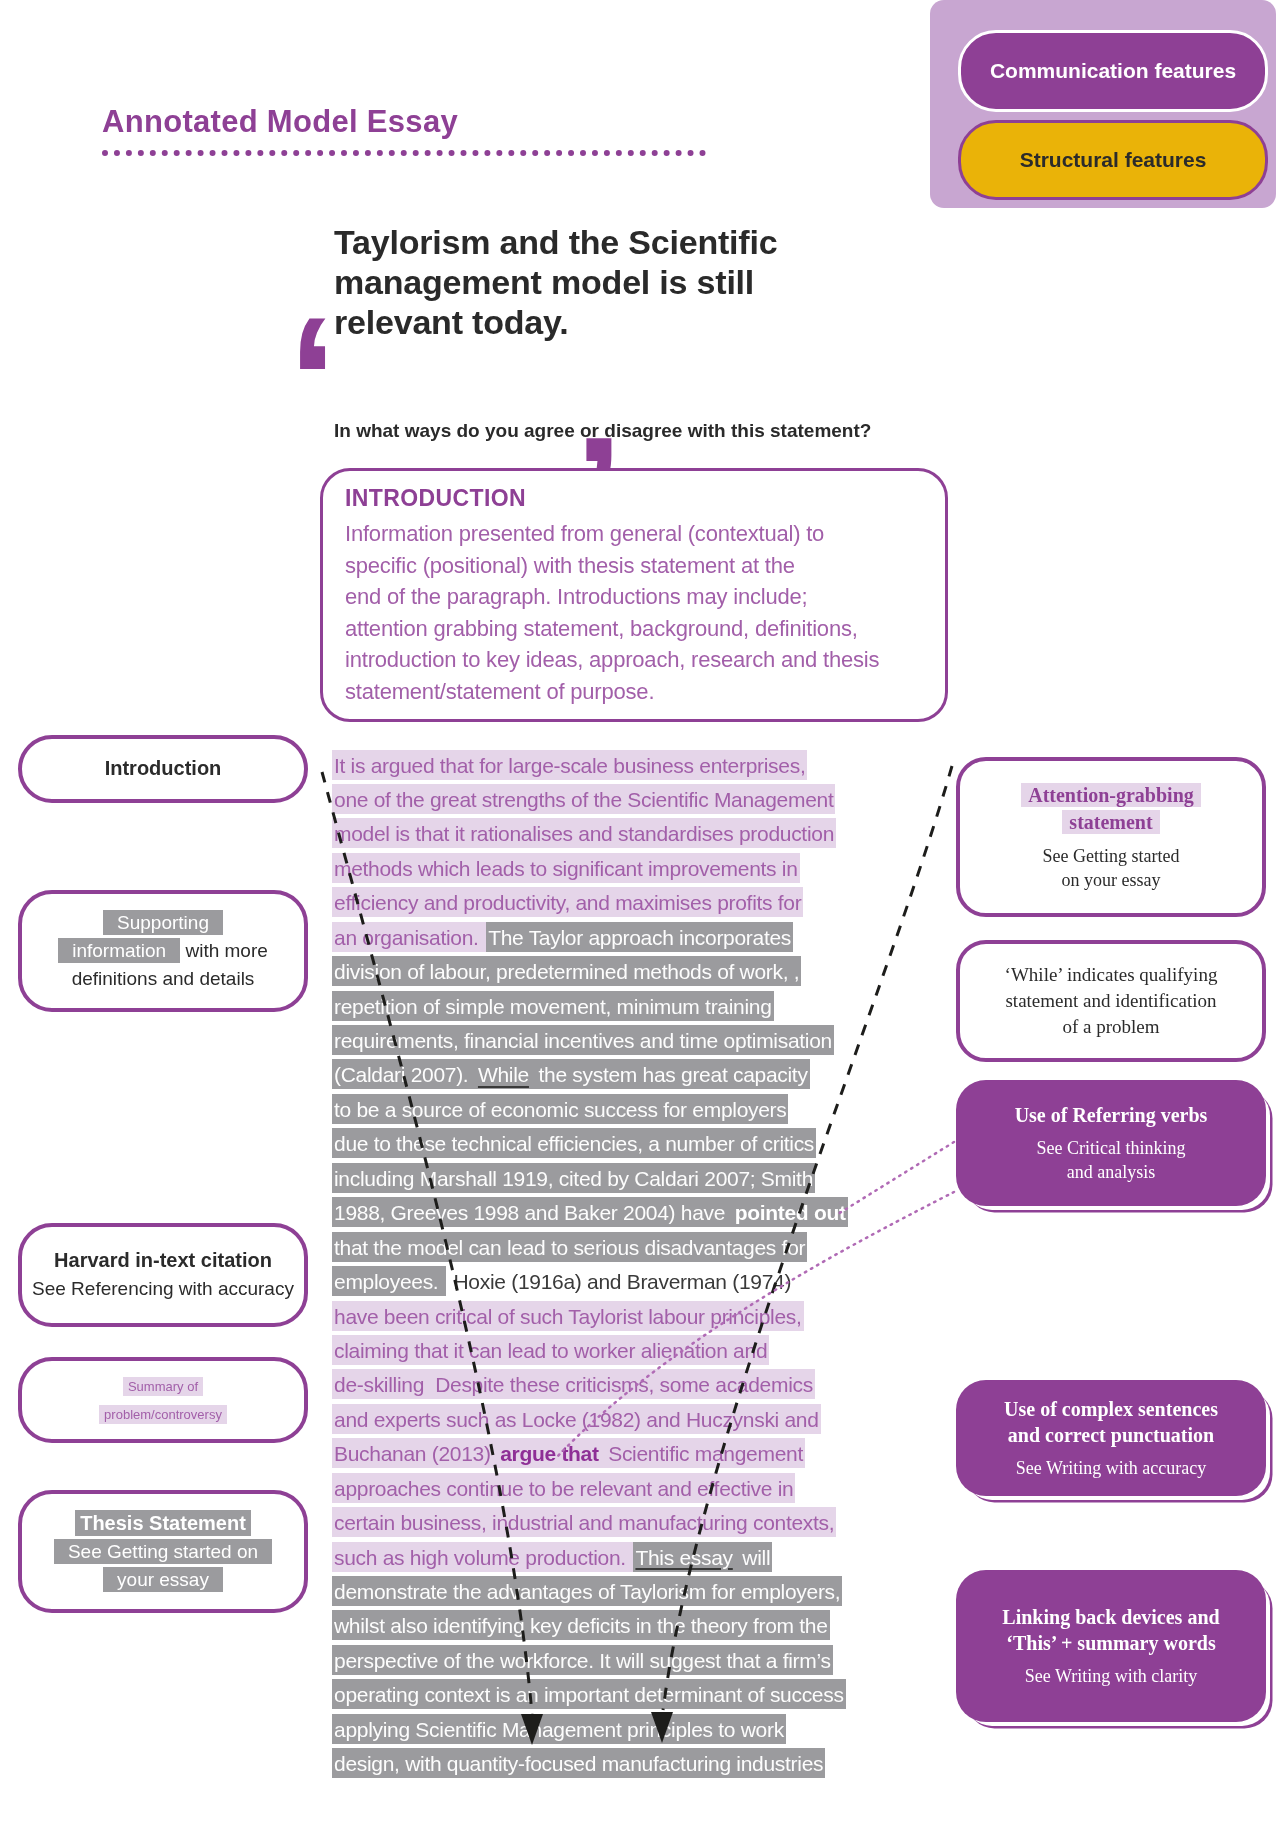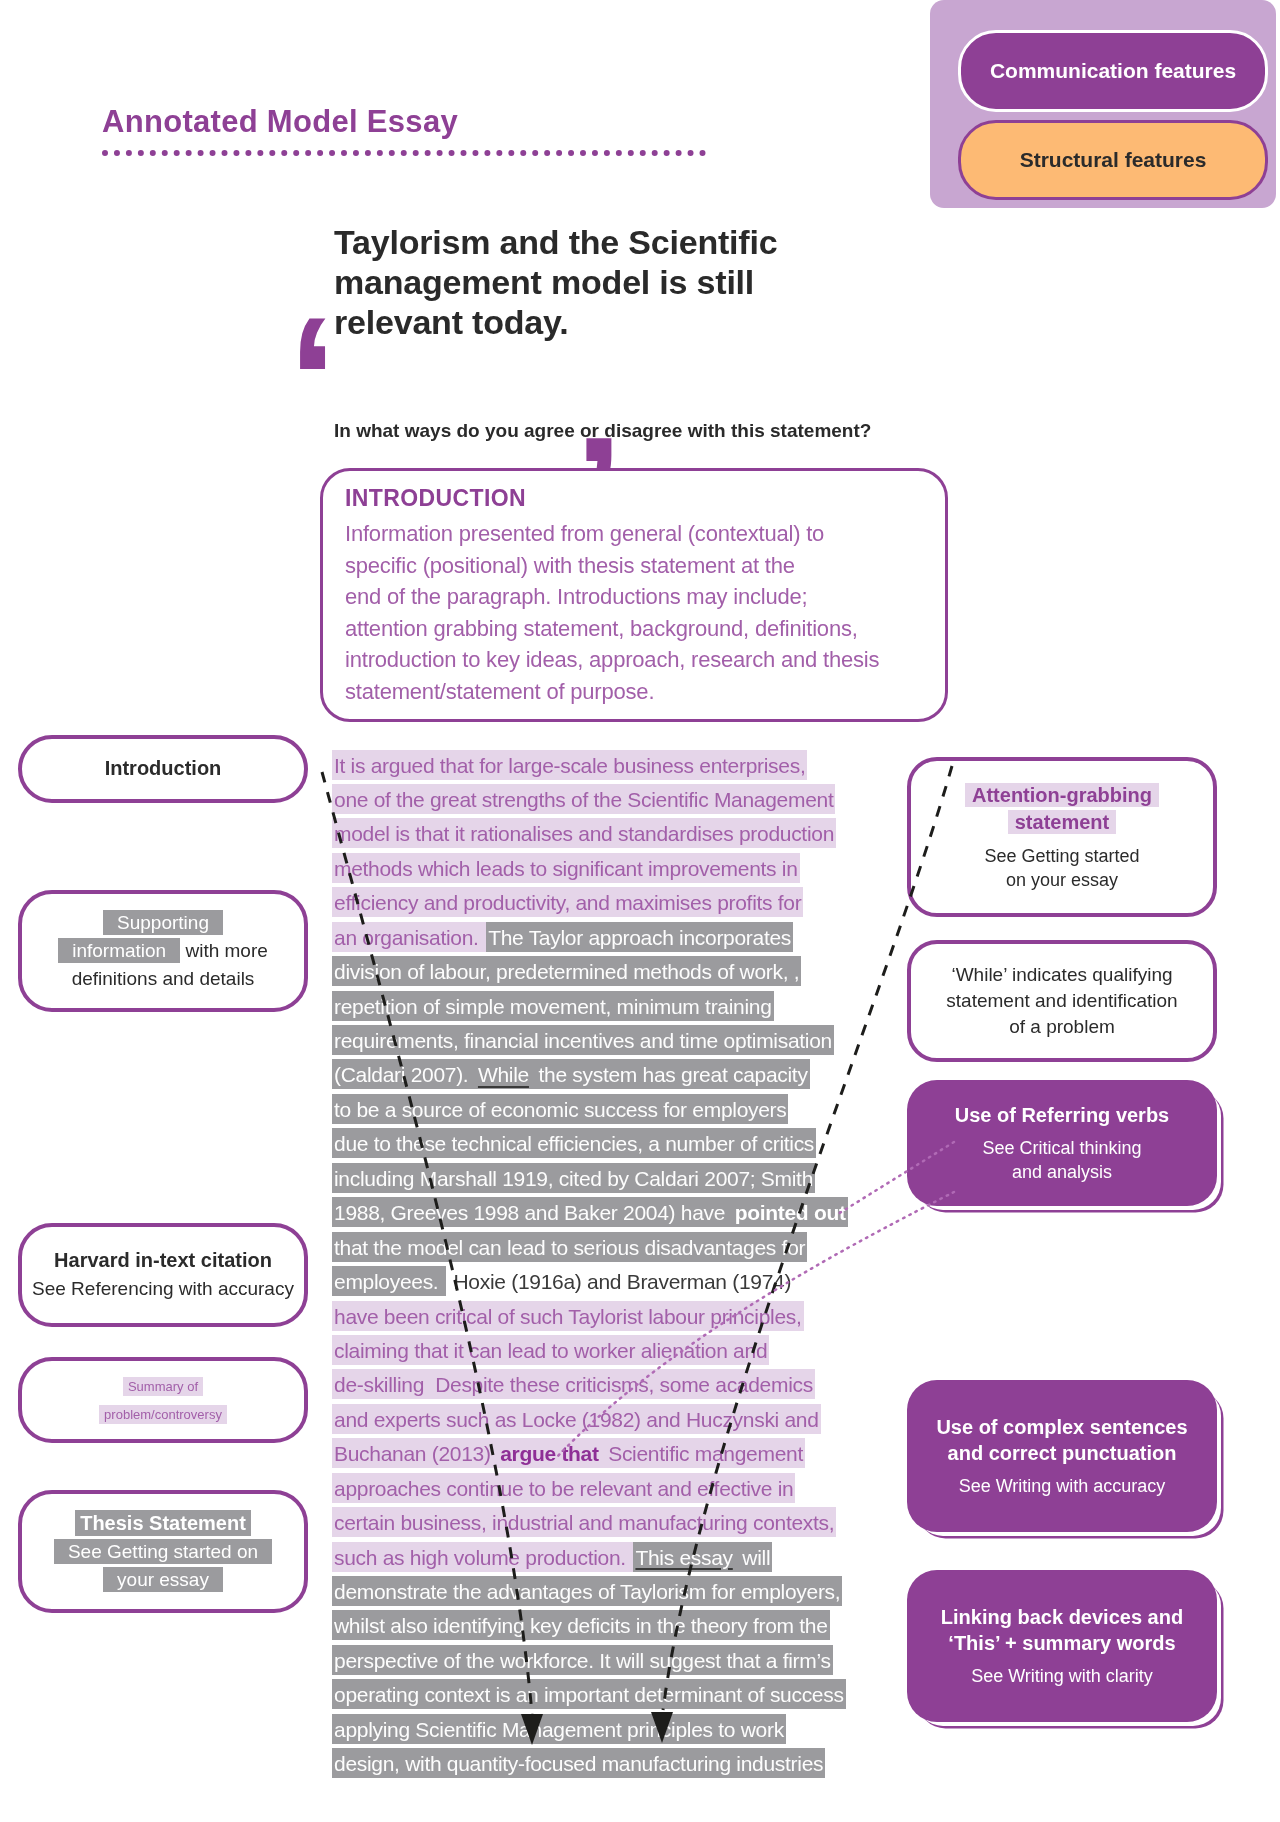--- a/index.html
+++ b/index.html
@@ -6,21 +6,21 @@
   #canvas{position:relative;width:1280px;height:1822px;background:#fff;overflow:hidden;}
 
   
   .page-title{position:absolute;left:102px;top:104px;font-size:31px;font-weight:600;color:#8e4095;letter-spacing:.3px;}
   .dotted-divider{position:absolute;left:102px;top:150px;width:604px;height:0;border-top:6px dotted #8e4095;}
 
   
   .legend{position:absolute;left:930px;top:0;width:346px;height:208px;background:#c8a6d1;border-radius:14px;}
   .legend-pill{position:absolute;left:28px;width:304px;height:76px;border-radius:38px;display:flex;align-items:center;justify-content:center;font-size:21px;font-weight:bold;}
   .legend-pill.comm{top:30px;background:#8e4095;border:3px solid #fff;color:#fff;}
-  .legend-pill.struct{top:120px;background:#fdba74;border:3px solid #8e4095;color:#2b2b2b;height:74px;}
+  .legend-pill.struct{top:120px;background:#eab308;border:3px solid #8e4095;color:#2b2b2b;height:74px;}
 
   
   .quote-mark{position:absolute;line-height:0;font-size:178px;font-weight:bold;color:#8e4095;}
   .q-open{left:288px;top:380px;}
   .q-close{left:574px;top:500px;}
   .quote-text{position:absolute;left:334px;top:222px;font-size:34px;line-height:40px;font-weight:bold;color:#2a2a2a;letter-spacing:-.2px;}
   .question{position:absolute;left:334px;top:420px;font-size:19px;font-weight:bold;color:#2a2a2a;}
 
   
   .intro-box{position:absolute;left:320px;top:468px;width:628px;height:254px;border:3px solid #8e4095;border-radius:30px;box-sizing:border-box;padding:14px 10px 0 22px;background:#fff;}
@@ -47,27 +47,27 @@
   #ll-summary-problem{top:1357px;height:86px;}
   #ll-thesis-statement{top:1490px;height:123px;}
   .lab-line{line-height:27px;white-space:pre;}
   .ls-t{font-size:20px;font-weight:bold;color:#2b2b2b;}
   .ls-d{font-size:19px;color:#2b2b2b;}
   .ls-gw{font-size:19px;color:#fff;background:#9b9b9e;padding:2px 14px;}
   .ls-gwb{font-size:20px;font-weight:bold;color:#fff;background:#9b9b9e;padding:2px 5px;}
   .ls-vh{font-size:13px;color:#a25fa9;background:#e5d5e9;padding:2px 5px;}
 
   
-  .right-box{position:absolute;left:907px;width:310px;border-radius:30px;box-sizing:border-box;display:flex;flex-direction:column;justify-content:center;align-items:center;text-align:center;}
+  .right-box{position:absolute;left:956px;width:310px;border-radius:30px;box-sizing:border-box;display:flex;flex-direction:column;justify-content:center;align-items:center;text-align:center;font-family:Liberation Serif, serif;}
   .right-box.outline{background:#fff;border:4px solid #8e4095;}
   .right-box.filled{background:#8e4095;border:none;box-shadow:6px 6px 0 -2px #ffffff, 8.5px 8.5px 0 -2px #8e4095;}
   #rl-attention-grabbing{top:757px;height:160px;}
   #rl-while-qualifying{top:940px;height:122px;}
   #rl-referring-verbs{top:1080px;height:126px;}
-  #rl-complex-sentences{top:1380px;height:152px;}
+  #rl-complex-sentences{top:1380px;height:116px;}
   #rl-linking-back{top:1570px;height:152px;}
   .rl-title{font-size:20px;font-weight:bold;color:#8e4095;line-height:27px;}
   .filled .rl-title{color:#fff;line-height:26px;}
   .hl-title .rl-tspan{background:#e5d5e9;padding:1px 7px;}
   .rl-body{font-size:19px;line-height:26px;color:#2b2b2b;}
   .rl-sub{font-size:18px;line-height:24px;color:#2b2b2b;}
   .filled .rl-sub{color:#fff;}
   .rl-title + .rl-sub{margin-top:8px;}
 
   

